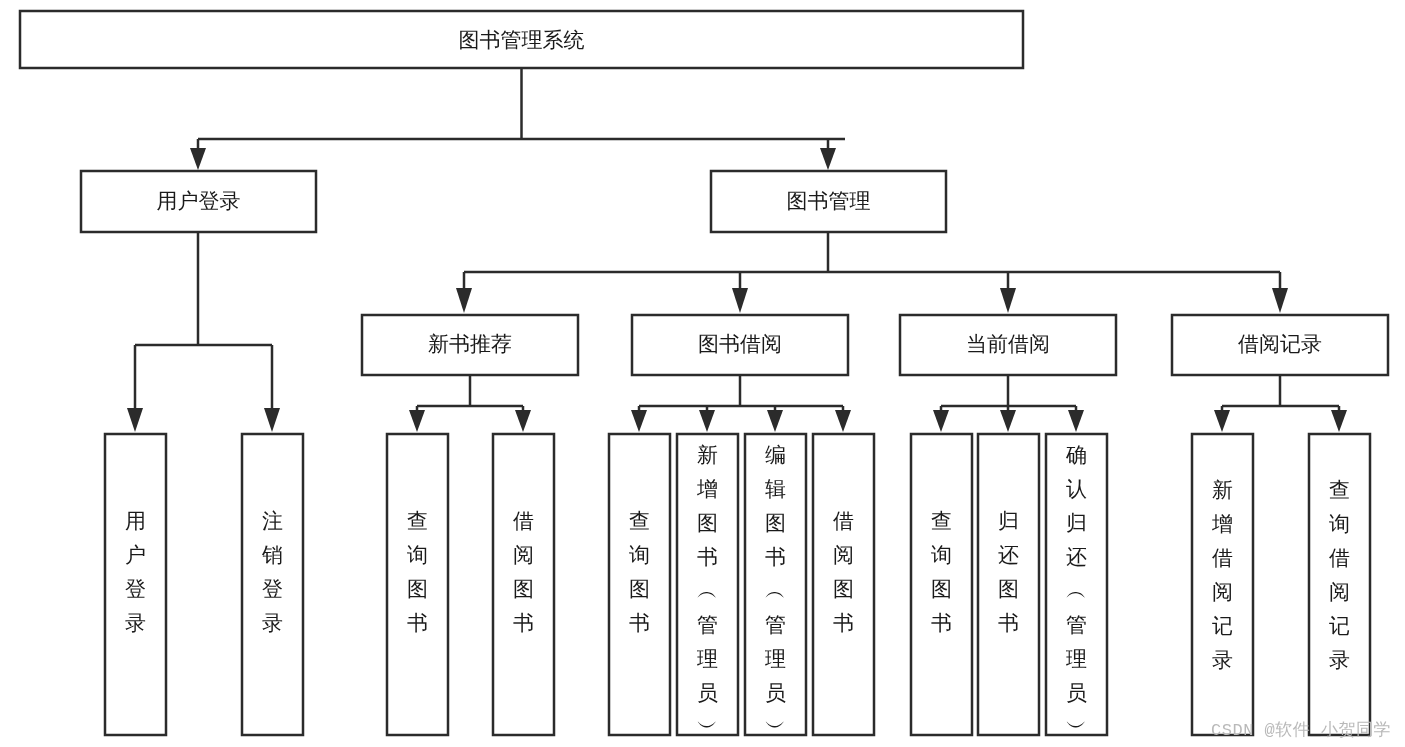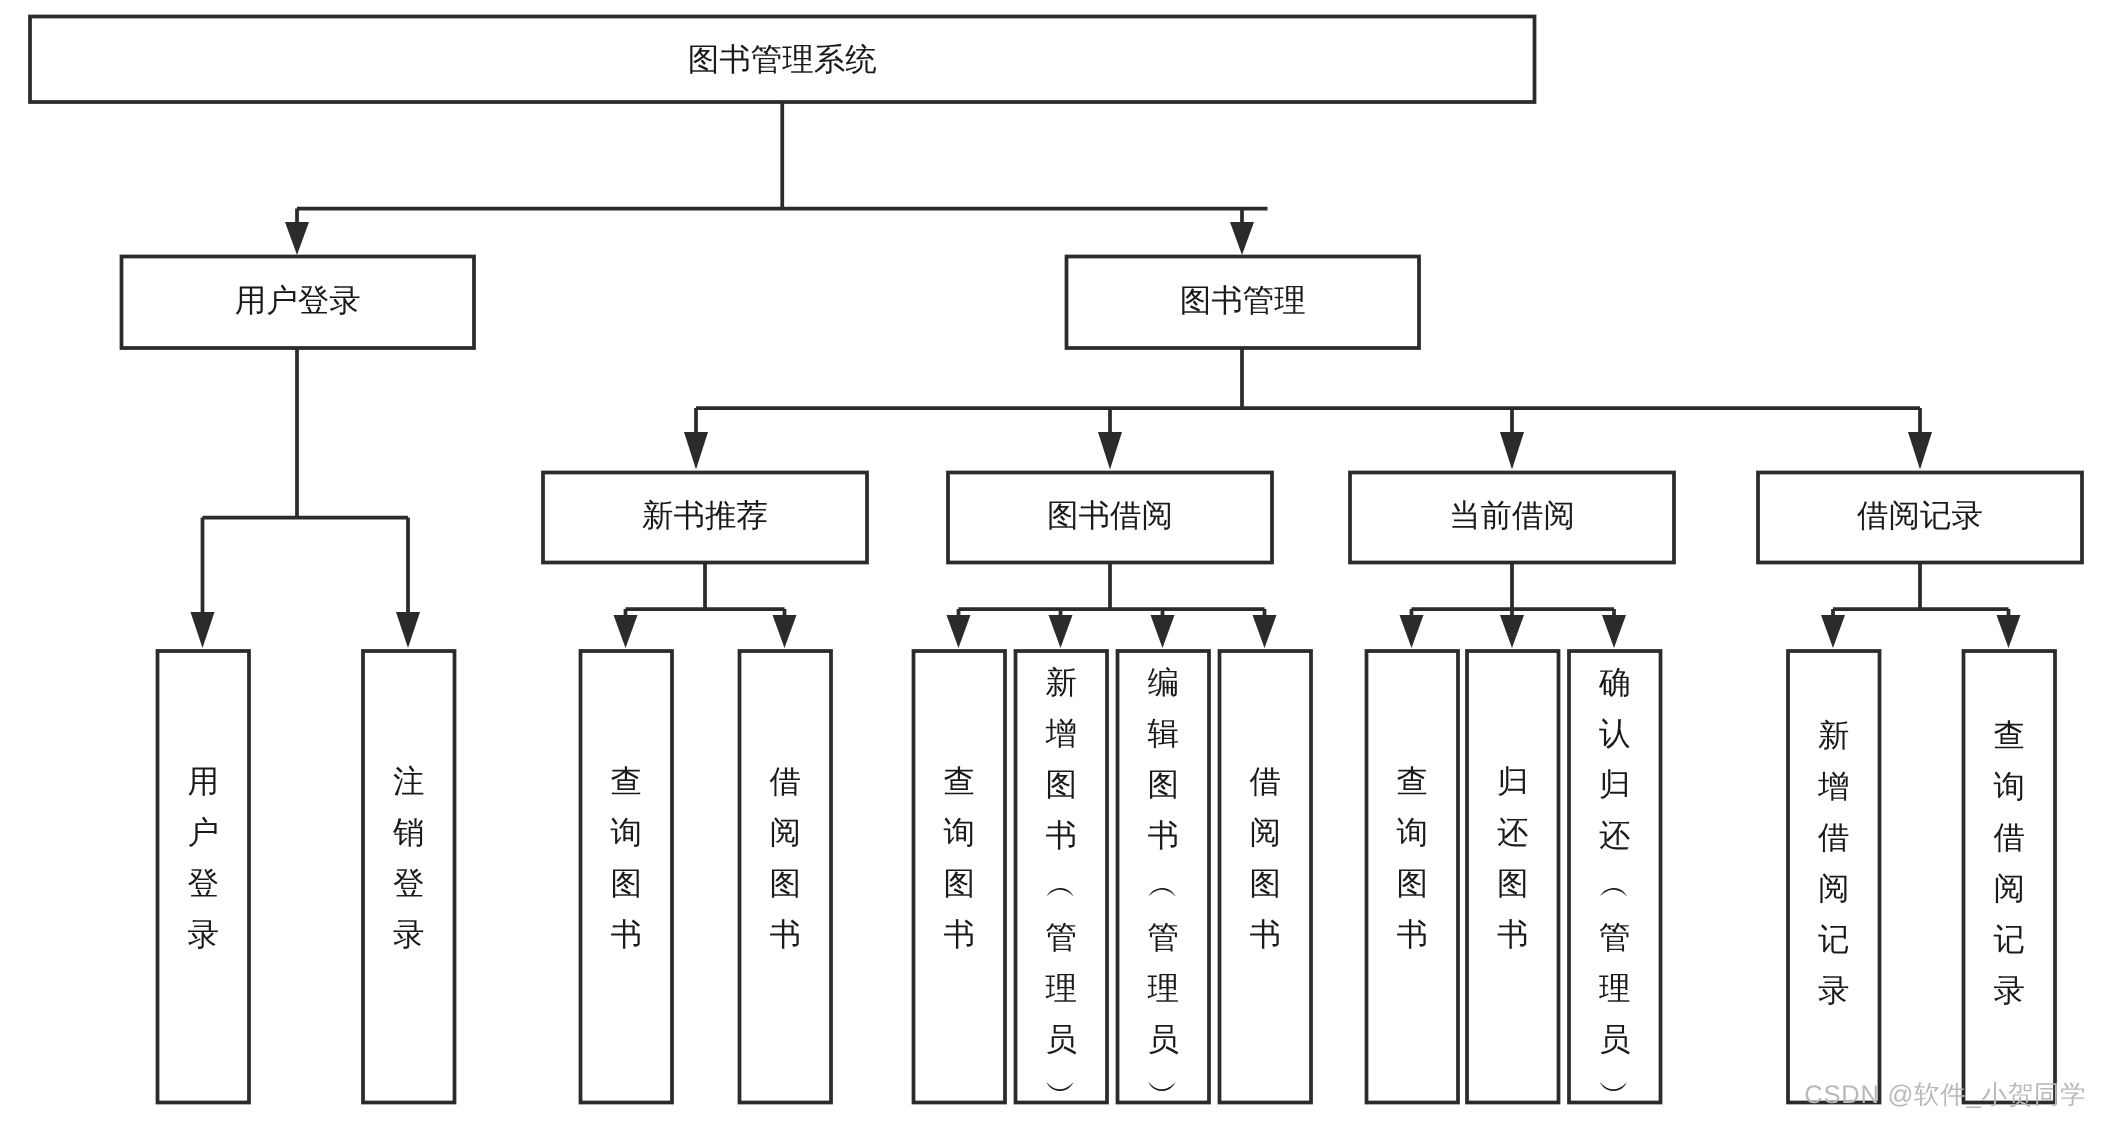--- a/index.html
+++ b/index.html
@@ -51,21 +51,21 @@
   .node-label-v {
     font-family: "Liberation Sans", "DejaVu Sans", sans-serif;
     font-size: 21px;
     fill: #1a1a1a;
     text-anchor: middle;
   }
   .watermark {
     position: absolute;
     right: 14px;
     bottom: 6px;
-    font-family: Liberation Sans, sans-serif;
+    font-family: Liberation Mono, monospace;
     font-size: 17px;
     color: #b9b9b9;
     letter-spacing: 0.5px;
     white-space: nowrap;
     user-select: none;
   }
 </style>
 </head>
 <body>
 

